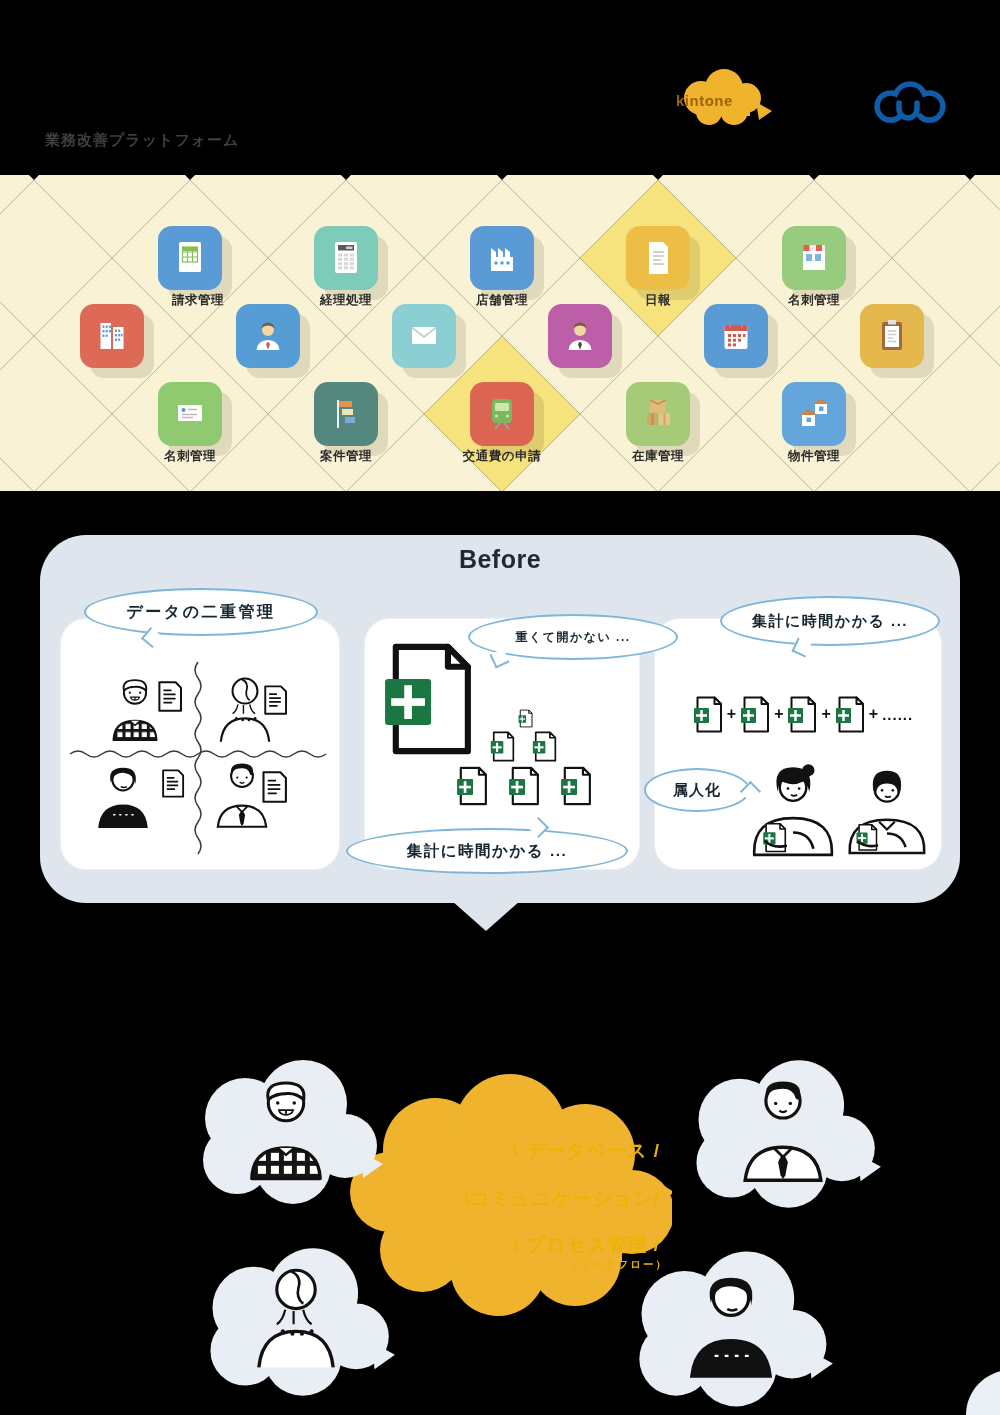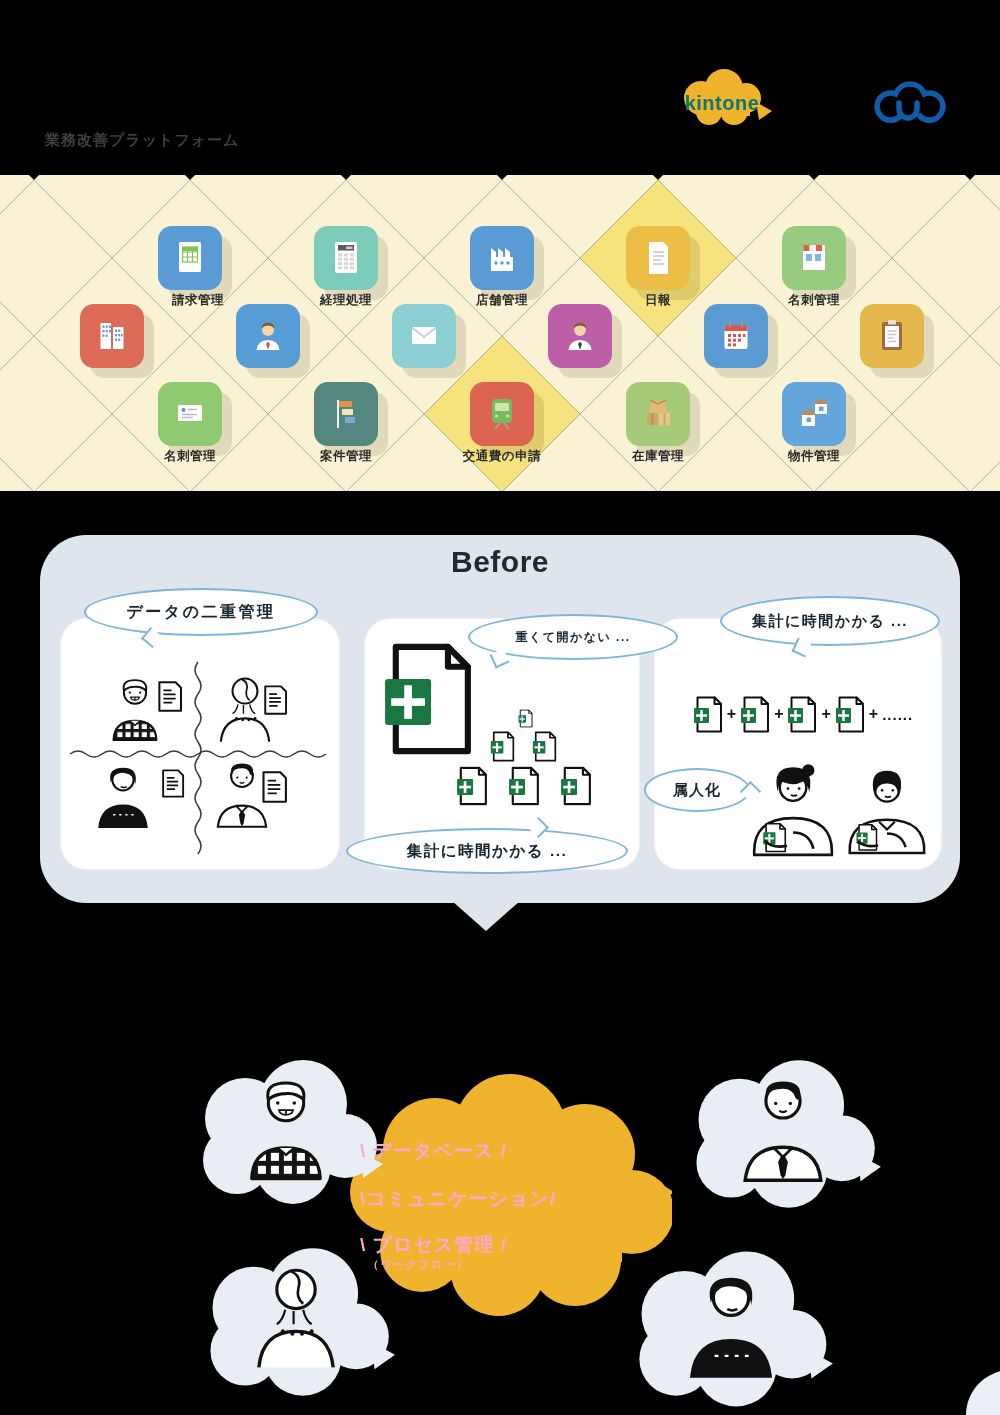--- a/index.html
+++ b/index.html
@@ -8,52 +8,52 @@
   }
   *{margin:0;padding:0;box-sizing:border-box;}
   html,body{background:#000;}
   body{width:1000px;height:1415px;position:relative;overflow:hidden;
        font-family:"Liberation Sans","DejaVu Sans",sans-serif;}
   .abs{position:absolute;}
   
   .platform-label{position:absolute;left:45px;top:131px;font-size:15px;font-weight:800;
      color:#3F3F3F;letter-spacing:1px;}
   .kintone-wrap{position:absolute;left:676px;top:68px;width:100px;height:64px;}
-  .kintone-text{position:absolute;left:0;top:24px;width:92px;text-align:center;
-     font-weight:800;font-size:20px;color:#0f766e;letter-spacing:.5px;}
+  .kintone-text{position:absolute;left:0;top:24px;width:92px;
+     font-weight:800;font-size:15px;color:#a16207;letter-spacing:.5px;}
   .cybozu-wrap{position:absolute;left:870px;top:70px;width:76px;height:64px;}
   
   .band{position:absolute;left:0;top:175px;width:1000px;height:316px;overflow:hidden;}
   .d{position:absolute;width:156px;height:156px;background:var(--cream);
      clip-path:polygon(50% 0,100% 50%,50% 100%,0 50%);}
   .d.a{background:var(--accent);}
   .tile{position:absolute;width:64px;height:64px;border-radius:14px;
      display:flex;align-items:center;justify-content:center;
      box-shadow:10px 10px 0 rgba(50,40,5,.12);}
   .applbl{position:absolute;width:156px;text-align:center;font-size:12.5px;
      font-weight:800;color:#2B2B2B;letter-spacing:.5px;}
   
   .before-panel{position:absolute;left:40px;top:535px;width:920px;height:368px;
      background:var(--panel);border-radius:46px;}
   .before-tail{position:absolute;left:452px;top:901px;width:68px;height:30px;background:var(--panel);
      clip-path:polygon(0 0,100% 0,50% 100%);}
   .before-title{position:absolute;left:40px;top:545px;width:920px;text-align:center;
-     font-size:30px;font-weight:800;color:#1E2A33;letter-spacing:.5px;}
+     font-size:25px;font-weight:800;color:#1E2A33;letter-spacing:.5px;}
   .card{position:absolute;background:#fff;border-radius:26px;border:1px solid #eef2f6;}
   .bubble{position:absolute;background:#fff;border:2.5px solid var(--bb);border-radius:50%;
      display:flex;align-items:center;justify-content:center;color:#17262F;
      font-weight:700;z-index:6;}
   .tl{position:absolute;width:15px;height:15px;background:#fff;
      border-left:2.5px solid var(--bb);border-bottom:2.5px solid var(--bb);}
   .plusrow{position:absolute;left:664px;top:686px;width:278px;height:56px;display:flex;
      align-items:center;justify-content:center;gap:4px;z-index:4;}
   .plus{font-weight:800;font-size:16px;color:#111;}
   .dots{font-weight:800;font-size:15px;color:#111;letter-spacing:1px;}
   
-  .cloudtext{position:absolute;width:300px;text-align:left;font-weight:800;color:#f9a8d4;z-index:5;}
+  .cloudtext{position:absolute;width:300px;text-align:right;font-weight:800;color:#eab308;z-index:5;}
   .cl{font-size:19px;letter-spacing:1px;}
   .csub{font-size:10.5px;letter-spacing:2px;}
   .corner-cloud{position:absolute;left:966px;top:1370px;width:90px;height:90px;border-radius:50%;
      background:#E9EFF5;}
   svg{display:block;}
 </style>
 </head>
 <body>
 
 <svg width="0" height="0" style="position:absolute" aria-hidden="true">

